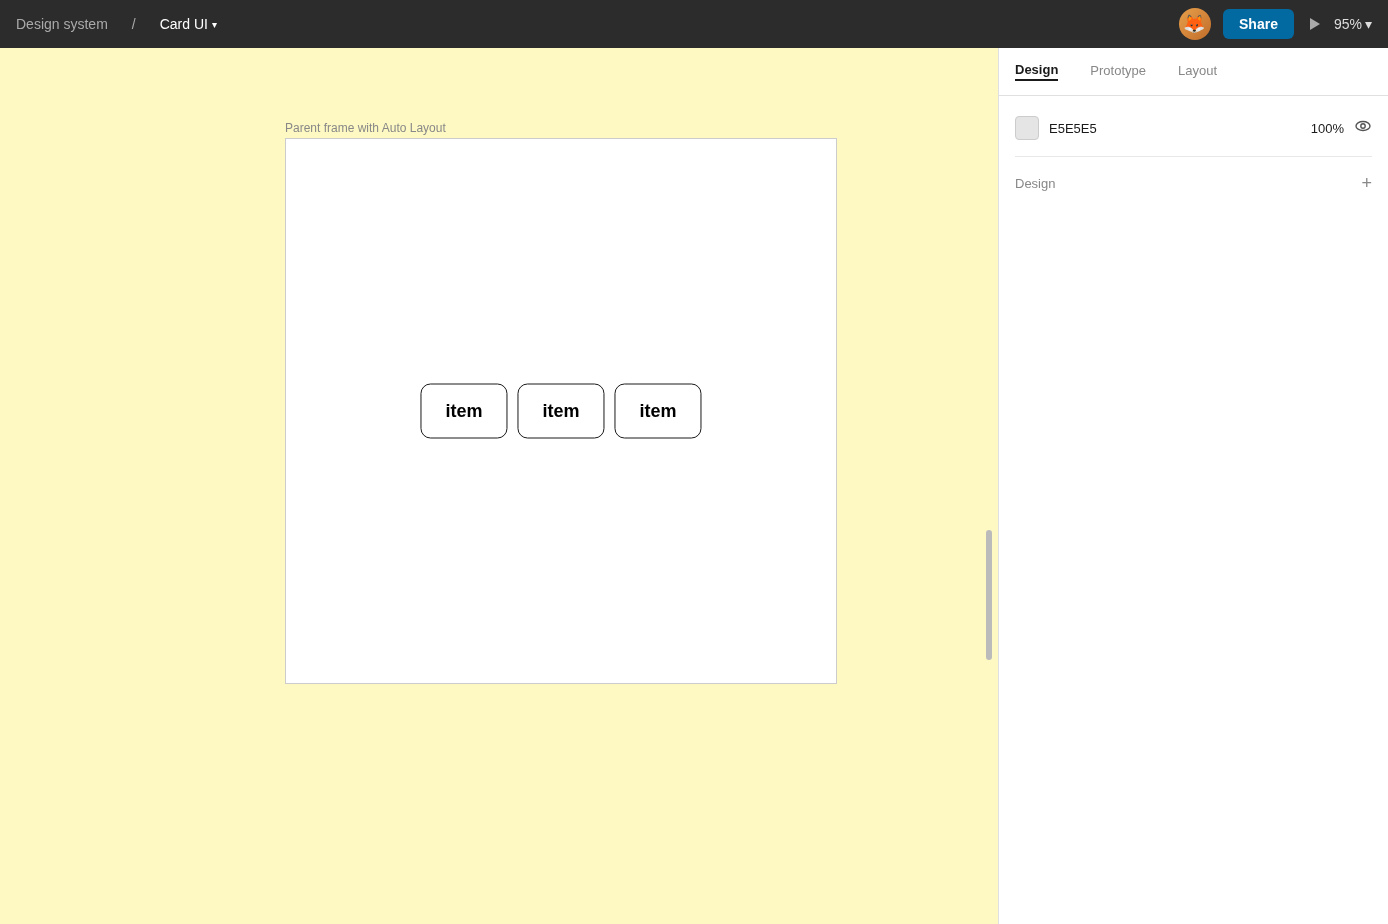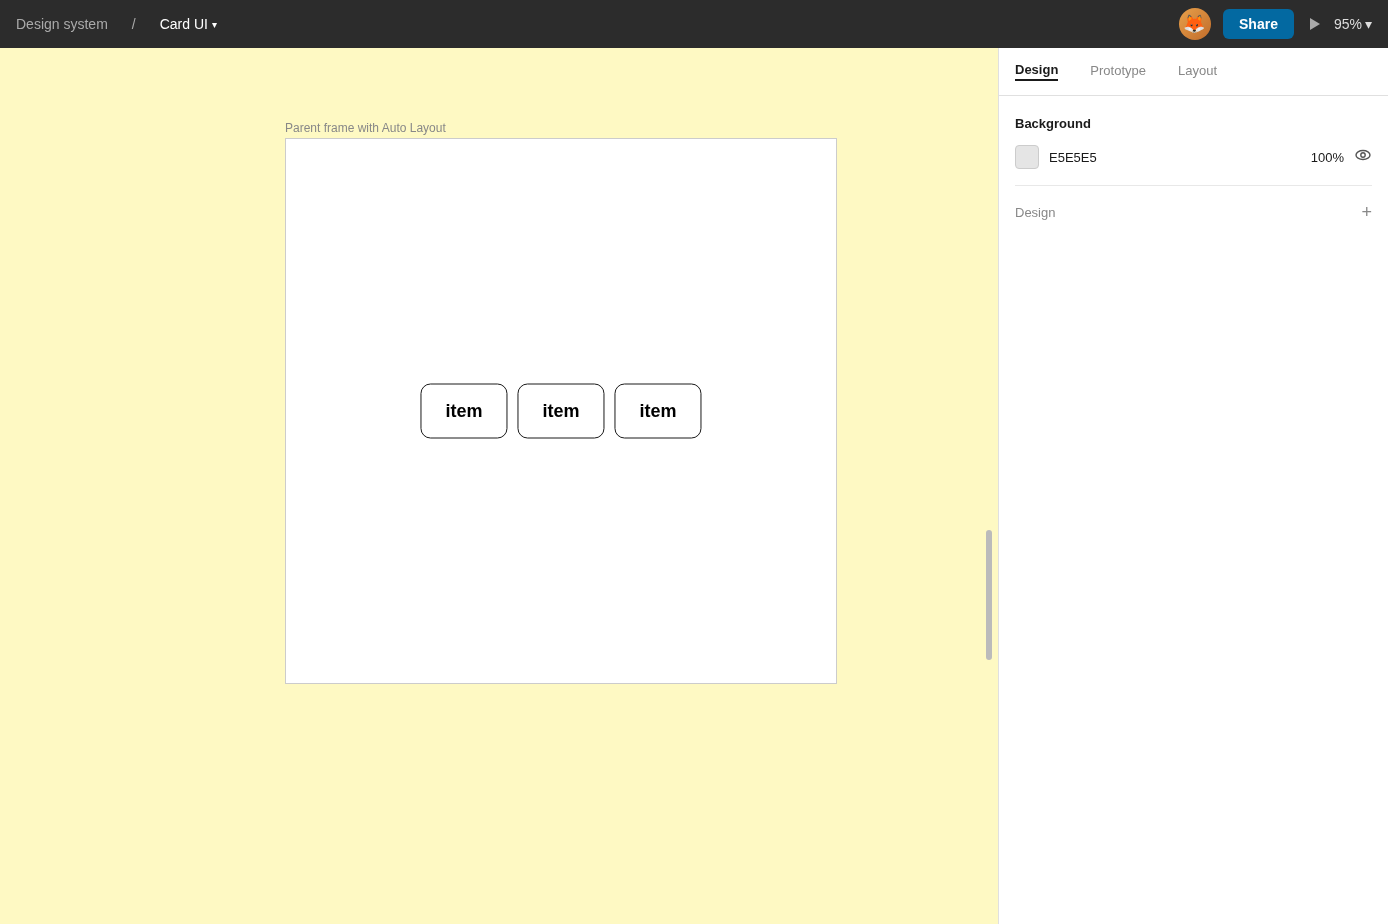--- a/index.html
+++ b/index.html
@@ -200,21 +200,20 @@
       <div class="panel-tab">
         <span>Prototype</span>
       </div>
       <div class="panel-tab">
         <span>Layout</span>
       </div>
     </div>
 
     <div class="panel-content">
 
-      <div class="section-title">Background</div>
       <div class="bg-row">
         <div class="color-swatch"></div>
         <span class="color-value">E5E5E5</span>
         <span class="opacity-value">100%</span>
         <span class="eye-icon">
           
           <svg width="18" height="18" viewBox="0 0 18 18" fill="none">
             <ellipse cx="9" cy="9" rx="7" ry="4.5" stroke="#555" stroke-width="1.4"></ellipse>
             <circle cx="9" cy="9" r="2.2" stroke="#555" stroke-width="1.4"></circle>
           </svg>

